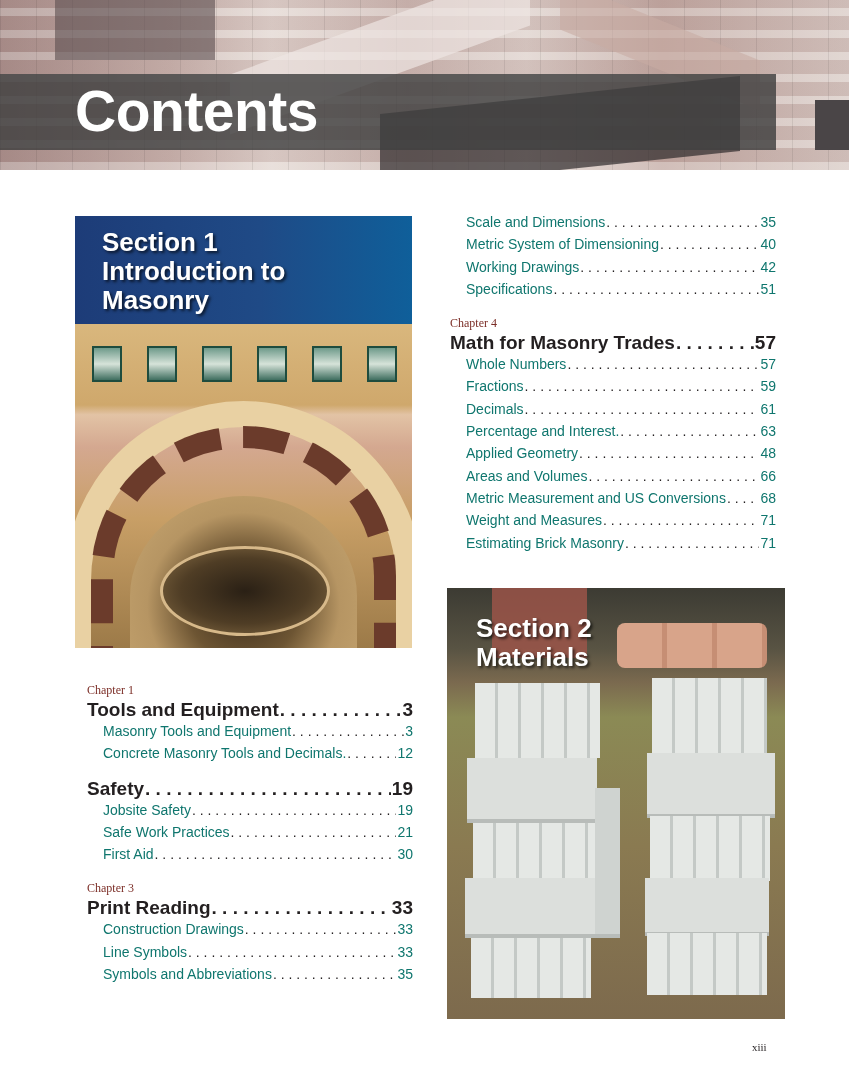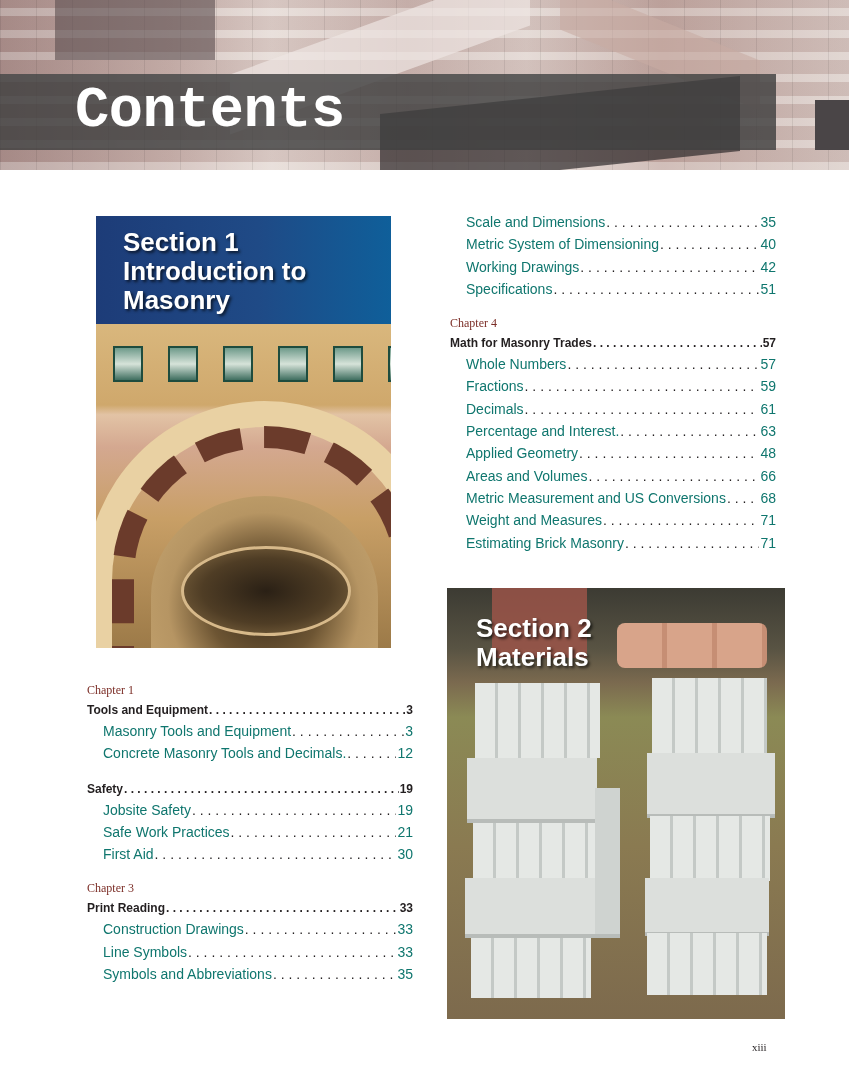--- a/index.html
+++ b/index.html
@@ -17,27 +17,27 @@
   .header-photo .win1 { position: absolute; left: 55px; top: 0; width: 160px; height: 60px; background: #5b4f50; opacity: .6; }
   .header-photo .win2 { position: absolute; left: 380px; top: 95px; width: 360px; height: 75px; background: #2d2a2b; transform: skewY(-6deg); opacity: .7; }
   .header-photo .win3 { position: absolute; left: 815px; top: 100px; width: 34px; height: 50px; background: #4a4547; }
   .header-photo .diag { position: absolute; left: 230px; top: 20px; width: 300px; height: 60px; background: #eee6e2; transform: skewY(-20deg); opacity: .7; }
   .header-photo .diag2 { position: absolute; left: 560px; top: 20px; width: 200px; height: 50px; background: #c8aba4; transform: skewY(22deg); opacity: .6; }
   .title-band {
     position: absolute; left: 0; top: 74px; width: 776px; height: 76px;
     background: rgba(64,64,64,0.82);
   }
   .page-title {
-    position: absolute; left: 75px; top: 78px; font-family: Liberation Mono, monospace;
+    position: absolute; left: 75px; top: 78px; font-family: Liberation Sans, sans-serif;
     font-weight: bold; font-size: 57px; color: #ffffff; letter-spacing: -0.5px; line-height: 66px;
   }
 
   
   .section-img { position: absolute; overflow: hidden; }
-  .sec1 { left: 75px; top: 216px; width: 295px; height: 432px; margin-left: 21px; }
+  .sec1 { left: 75px; top: 216px; width: 337px; height: 432px; }
   .sec1 .sky { position: absolute; left: 0; top: 0; width: 100%; height: 112px;
     background: linear-gradient(90deg, #1d3c78 0%, #1f4a86 55%, #0f5f9a 100%); }
   .sec1 .facade { position: absolute; left: 0; top: 108px; width: 100%; height: 324px;
     background: linear-gradient(180deg, #d9b77d 0%, #cfa86c 25%, #e2c3a5 28%, #d4a890 38%, #c89f66 60%, #9c7a48 100%); }
   .sec1 .windows { position: absolute; left: 4px; top: 130px; width: 330px; height: 38px; display: flex; justify-content: space-around; }
   .sec1 .windows span { width: 30px; height: 36px; background: linear-gradient(#6e9a8a, #d6e3d9 50%, #3f6e5f); border: 2px solid #1e4c3e; }
   .sec1 .arch { position: absolute; left: -10px; top: 185px; width: 357px; height: 360px; border-radius: 50% 50% 0 0;
     border: 26px solid #e9d1a3; background: transparent; }
   .sec1 .coffers { position: absolute; left: 16px; top: 210px; width: 305px; height: 300px; border-radius: 50% 50% 0 0;
     border: 22px dashed #6b3b2b; }
@@ -63,21 +63,21 @@
   .sec2 .section-label { left: 29px; top: 26px; }
 
   
   .toc-block { position: absolute; width: 326px; }
   .chapter-label { font-family: "Liberation Serif", serif; font-size: 12px; color: #7b2d26; line-height: 19px; }
   .toc-row { display: flex; align-items: baseline; white-space: nowrap; overflow: hidden; }
   .toc-row .t { flex: 0 0 auto; }
   .toc-row .dots { flex: 1 1 auto; overflow: hidden; white-space: nowrap; letter-spacing: 2.6px; margin: 0 1px; }
   .toc-row .dots::before { content: ". . . . . . . . . . . . . . . . . . . . . . . . . . . . . . . . . . . . . . . . . . . . . . . . . . . ."; letter-spacing: 0; }
   .toc-row .p { flex: 0 0 auto; text-align: right; }
-  .row-main { font-weight: bold; font-size: 12px; line-height: 20px; color: #231f20; }
+  .row-main { font-weight: bold; font-size: 19px; line-height: 20px; color: #231f20; }
   .row-sub { font-size: 14px; line-height: 22.3px; padding-left: 16px; color: #0f766e; }
   .row-sub .dots, .row-main .dots { color: #231f20; }
   .gap { height: 14px; }
 
   .folio { position: absolute; left: 752px; top: 1041px; font-family: "Liberation Serif", serif; font-size: 11px; color: #231f20; }
 </style>
 </head>
 <body>
 
 <div class="header-photo">

